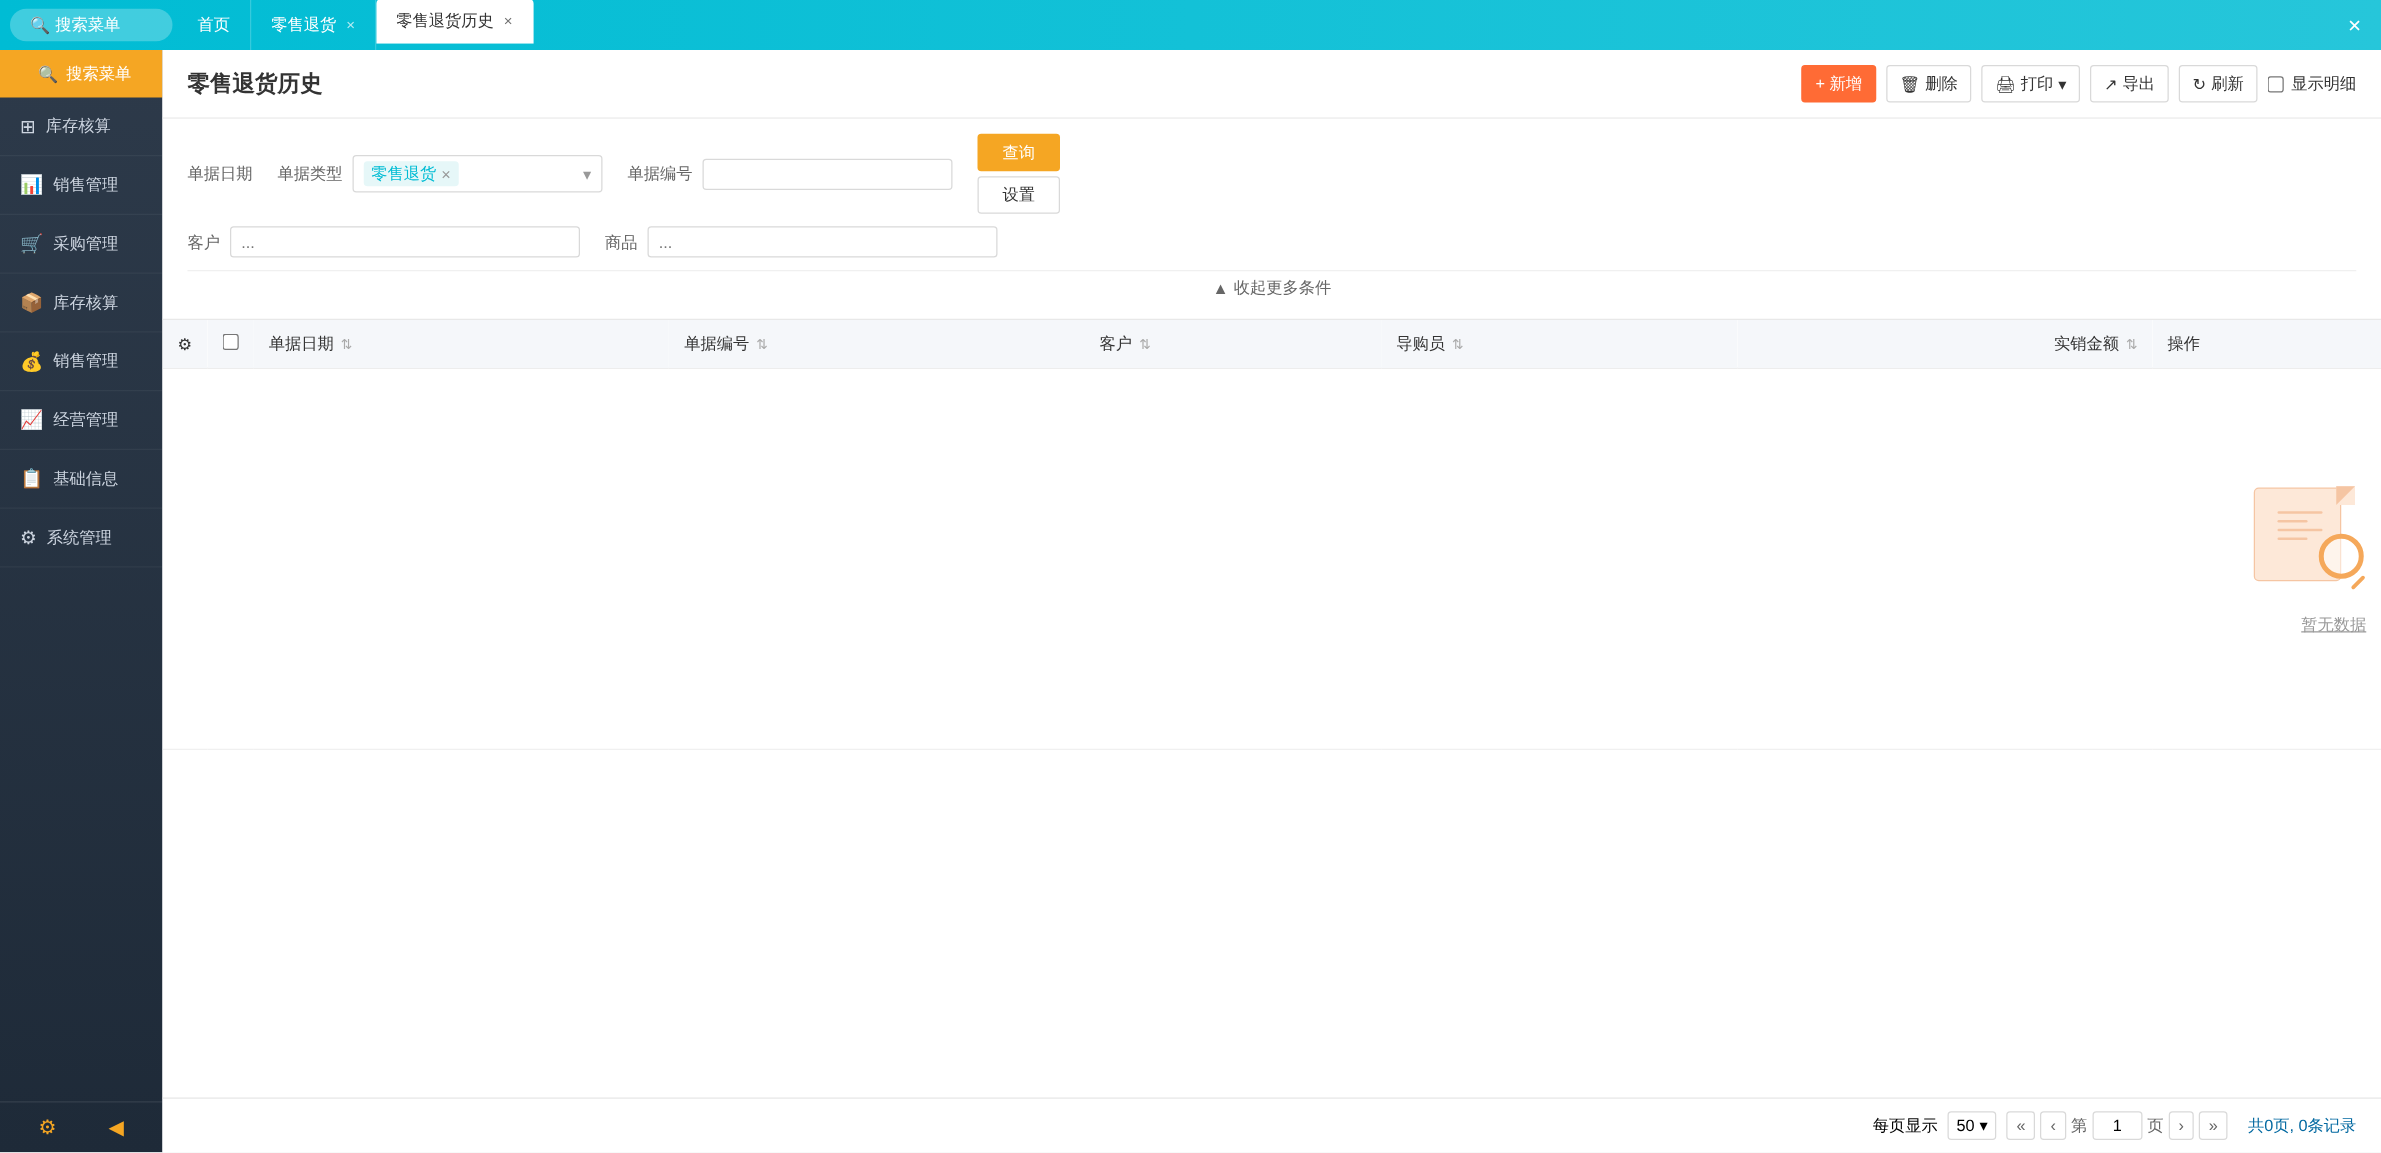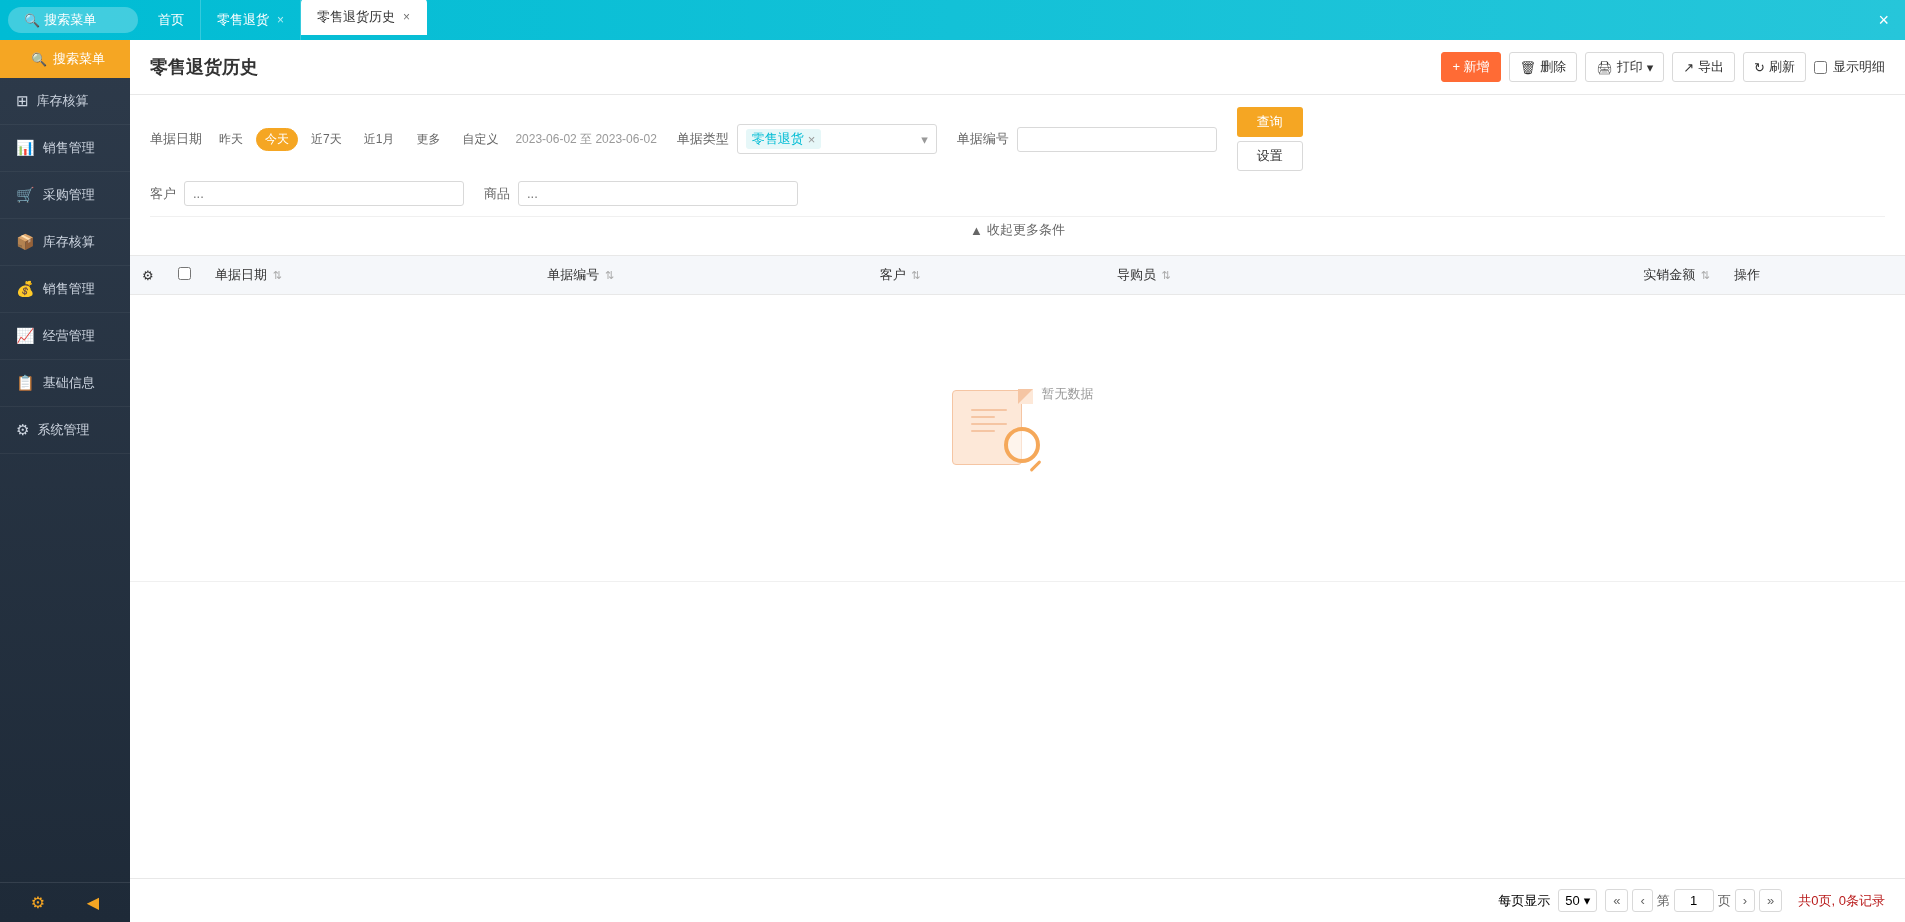--- a/index.html
+++ b/index.html
@@ -127,22 +127,22 @@
       padding: 10px 12px; text-align: left; color: #333; font-weight: 500;
       white-space: nowrap; position: sticky; top: 0; z-index: 1;
     }
     .data-table th .sort-icon { color: #aaa; font-size: 11px; margin-left: 2px; }
     .data-table td { padding: 10px 12px; border-bottom: 1px solid #f0f0f0; color: #333; }
     .settings-col { width: 36px; text-align: center; }
     .checkbox-col { width: 36px; text-align: center; }
 
     
     .empty-state {
-      display: flex; flex-direction: row; align-items: flex-start; justify-content: center;
-      padding: 80px 0; color: #999;
+      display: flex; flex-direction: column; align-items: flex-end; justify-content: center;
+      padding: 80px 0; color: #999; text-decoration: underline;
     }
     .empty-icon {
       width: 100px; height: 90px; margin-bottom: 16px;
       position: relative;
     }
     
     .paper-base {
       width: 70px; height: 75px; background: #fde8d8;
       border-radius: 4px; position: absolute; left: 10px; top: 5px;
       border: 1px solid #f5c5a3;
@@ -176,21 +176,21 @@
       gap: 8px; flex-shrink: 0;
     }
     .page-size-label { color: #000000; }
     .page-size-select {
       border: 1px solid #d9d9d9; border-radius: 3px; padding: 3px 6px;
       display: flex; align-items: center; gap: 4px; cursor: pointer;
     }
     .page-nav { display: flex; align-items: center; gap: 4px; }
     .page-nav-btn { border: 1px solid #d9d9d9; border-radius: 3px; padding: 3px 7px; cursor: pointer; color: #666; background: white; }
     .page-input { border: 1px solid #d9d9d9; border-radius: 3px; padding: 3px 6px; width: 40px; text-align: center; }
-    .page-info { color: #b91c1c; margin-left: 8px; }
+    .page-info { color: #0369a1; margin-left: 8px; }
   </style>
 </head>
 <body>
 
 <div class="top-bar">
   <div class="search-area">
     <span>🔍</span>
     <span>搜索菜单</span>
   </div>
   <div class="tabs">
@@ -284,29 +284,20 @@
           <span>显示明细</span>
         </div>
       </div>
     </div>
 
     <div class="filter-area">
       <div class="filter-row">
 
         <div class="filter-item">
           <span class="filter-label">单据日期</span>
-          <div class="date-filter">
-            <span class="date-btn">昨天</span>
-            <span class="date-btn active">今天</span>
-            <span class="date-btn">近7天</span>
-            <span class="date-btn">近1月</span>
-            <span class="date-btn">更多</span>
-            <span class="date-btn">自定义</span>
-            <span class="date-range">2023-06-02 至 2023-06-02</span>
-          </div>
         </div>
 
         <div class="filter-item">
           <span class="filter-label">单据类型</span>
           <div class="filter-select">
             <span class="tag">
               <span>零售退货</span>
               <span class="x">×</span>
             </span>
             <span class="arrow">▾</span>

